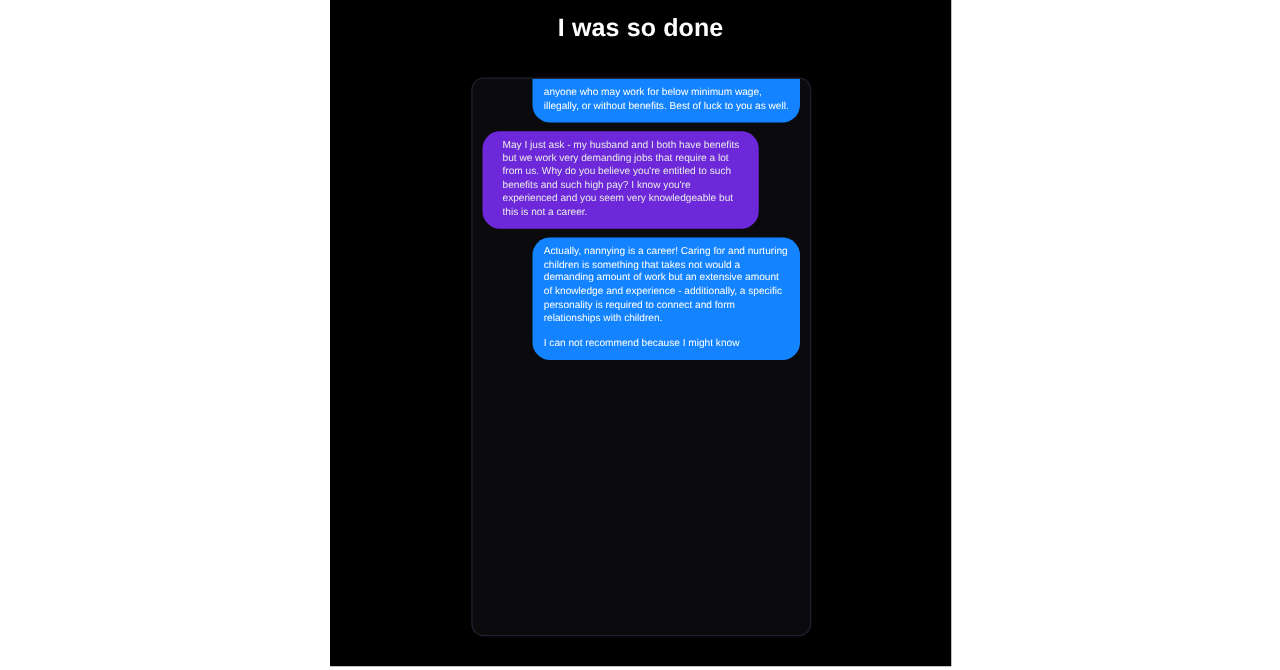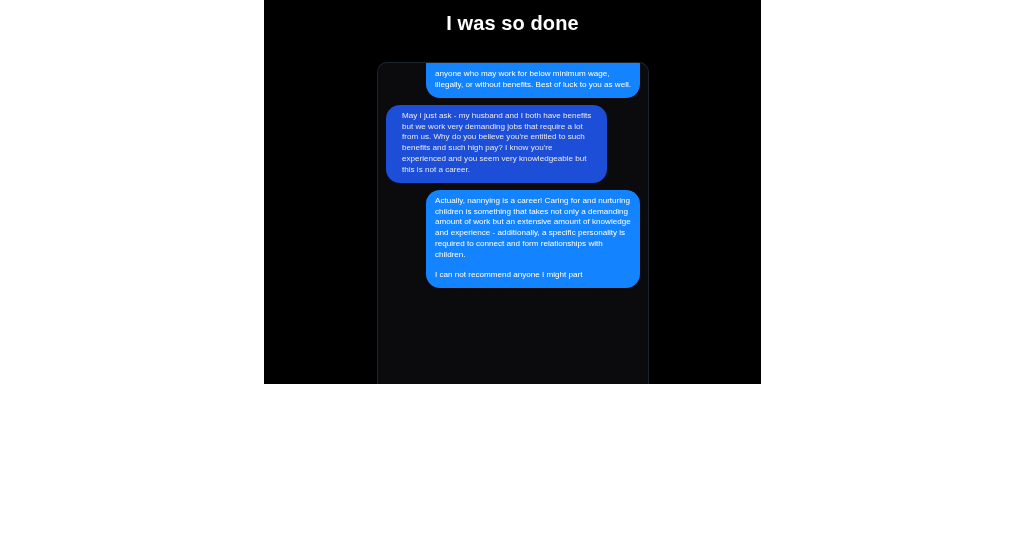--- a/index.html
+++ b/index.html
@@ -20,21 +20,21 @@
     width: 1024px;
     height: 536px;
     background: #ffffff;
   }
 
   .stage {
     position: absolute;
     left: 264px;
     top: 0;
     width: 497px;
-    height: 384px;
+    height: 533px;
     background: #000000;
     overflow: hidden;
     text-decoration: underline;
   }
 
   .caption-title {
     position: absolute;
     top: 12px;
     left: 0;
     width: 497px;
@@ -87,21 +87,21 @@
     font-family: "Liberation Sans", sans-serif;
   }
   .bubble p {
     margin: 0;
   }
   .bubble p + p {
     margin-top: 9px;
   }
 
   .bubble.gray {
-    background: #1d4ed8;
+    background: #6d28d9;
     color: #e9e9ea;
     padding-left: 16px;
   }
   .bubble.blue {
     background: #1383ff;
     color: #ffffff;
   }
 
   
   .bubble.gray::after {
@@ -166,22 +166,22 @@
 
           <div class="row left">
             <div class="bubble gray">
               <p>May I just ask - my husband and I both have benefits but we work very demanding jobs that require a lot from us. Why do you believe you're entitled to such benefits and such high pay? I know you're experienced and you seem very knowledgeable but this is not a career.</p>
             </div>
           </div>
 
 
           <div class="row right clipped-bottom">
             <div class="bubble blue">
-              <p>Actually, nannying is a career! Caring for and nurturing children is something that takes not only a demanding amount of work but an extensive amount of knowledge and experience - additionally, a specific personality is required to connect and form relationships with children.</p>
-              <p>I can not recommend anyone I might part</p>
+              <p>Actually, nannying is a career! Caring for and nurturing children is something that takes not would a demanding amount of work but an extensive amount of knowledge and experience - additionally, a specific personality is required to connect and form relationships with children.</p>
+              <p>I can not recommend because I might know</p>
             </div>
           </div>
 
         </div>
       </div>
     </div>
 
   </div>
 </div>
 

